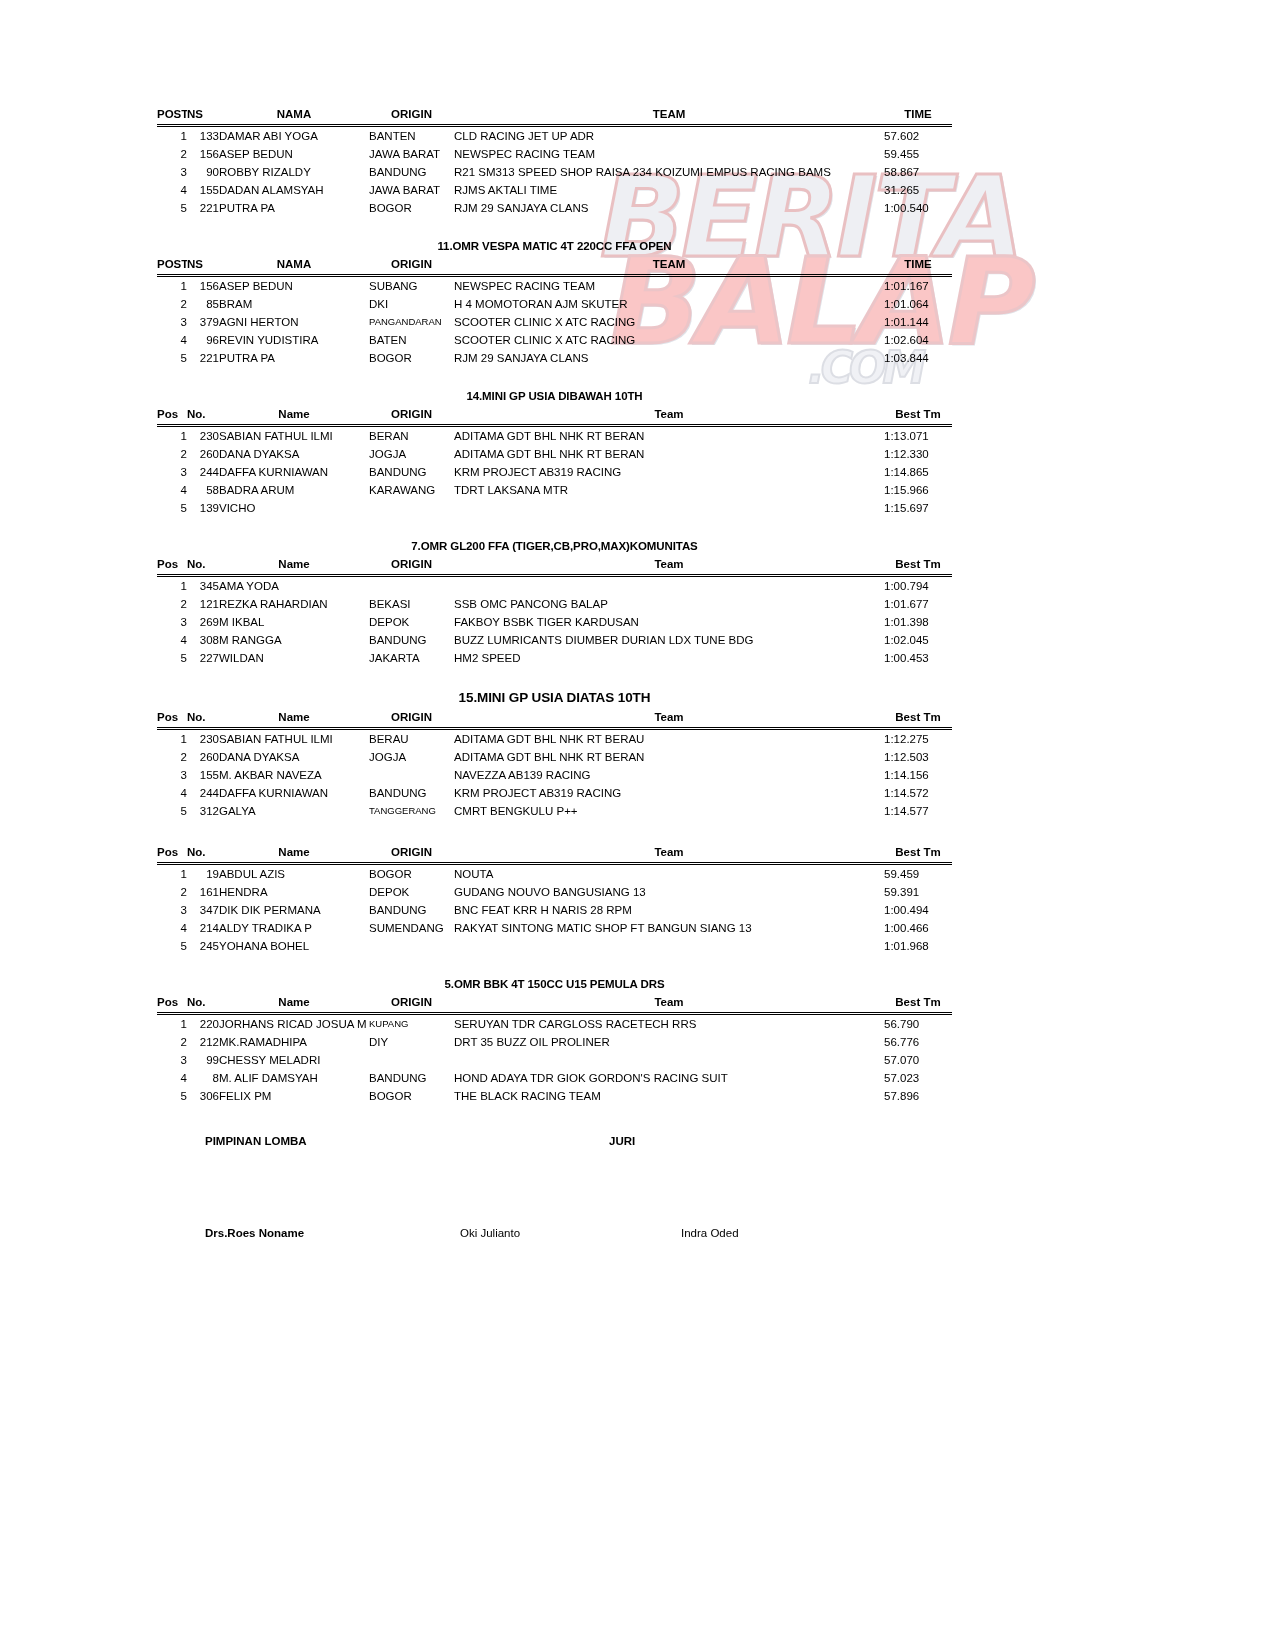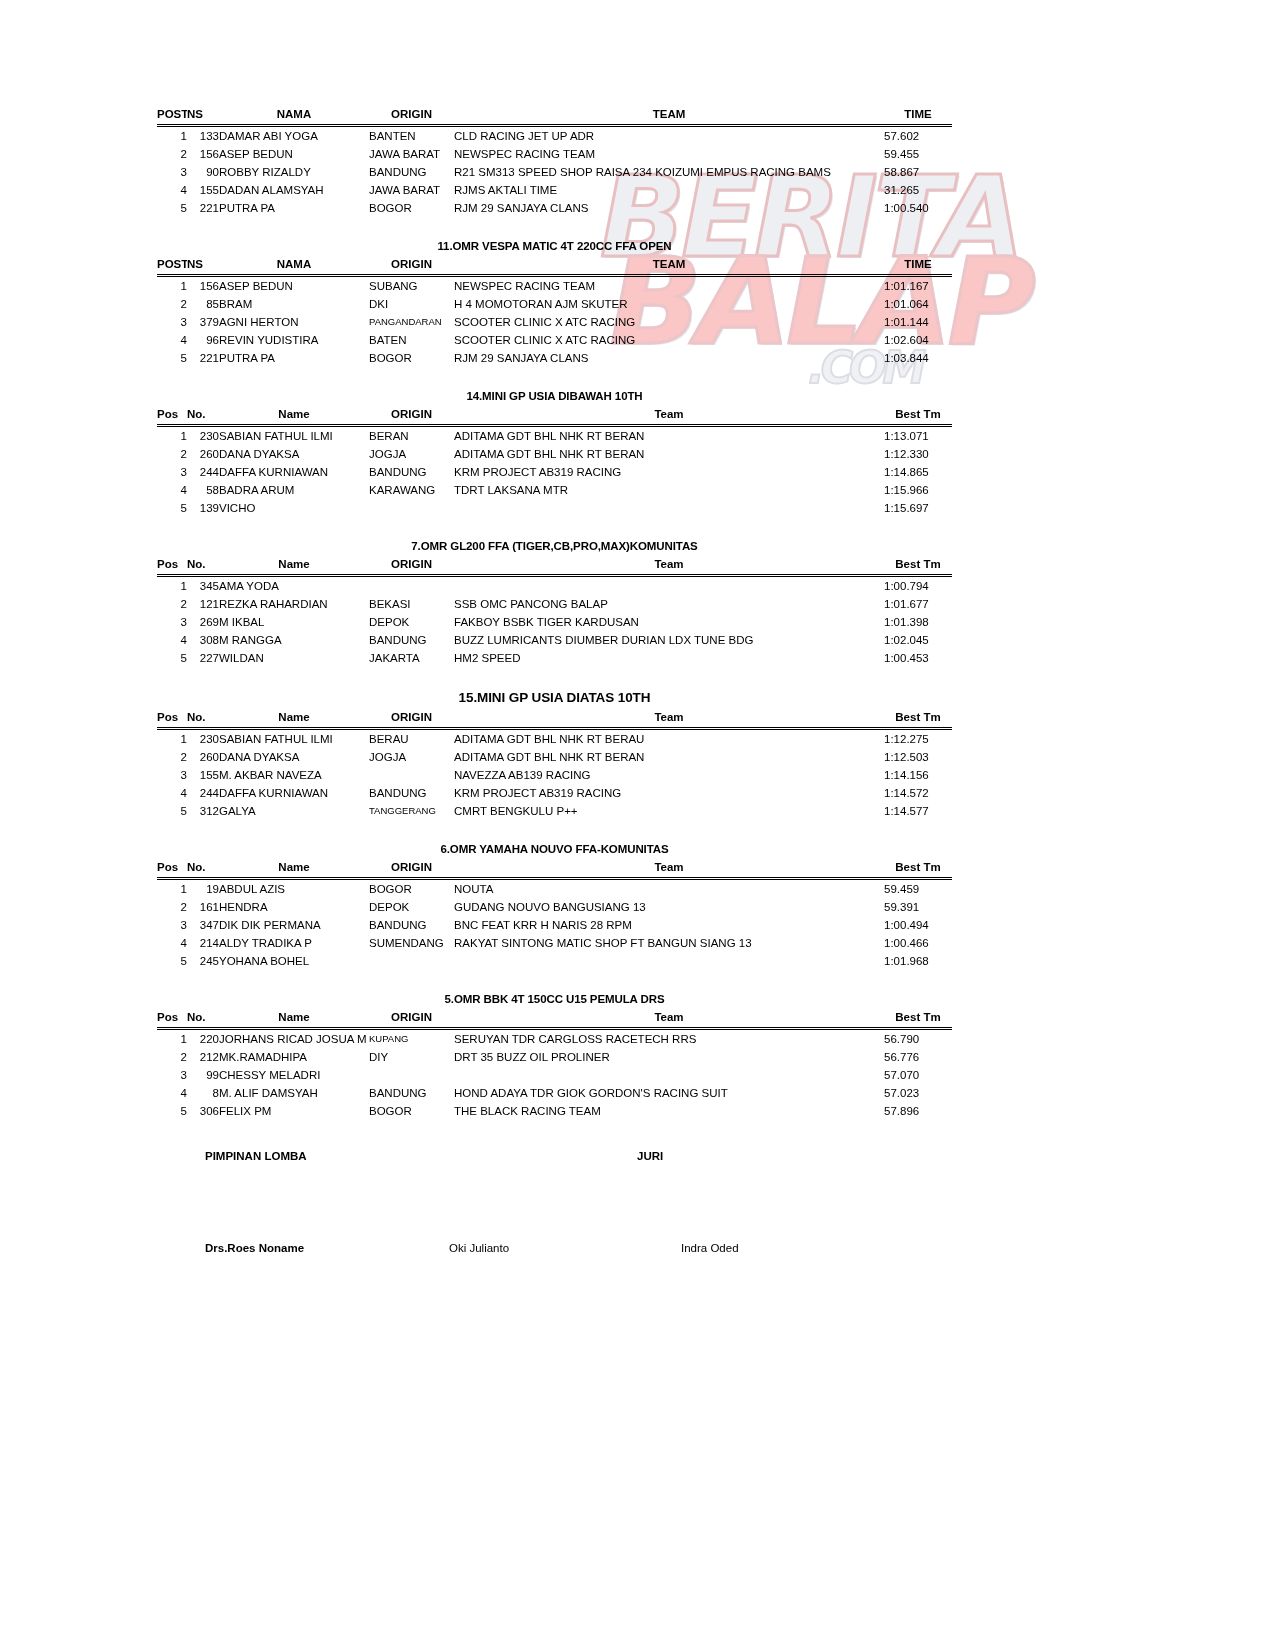--- a/index.html
+++ b/index.html
@@ -147,22 +147,22 @@
     width: 795px;
     height: 20px;
   }
   .footer-row span {
     position: absolute;
     font-size: 11.5px;
     white-space: nowrap;
   }
   .f-bold { font-weight: bold; text-align: center; }
   .f-left  { left: 48px; }
-  .f-mid   { left: 452px; margin-left: 28px; }
-  .f-mid2  { left: 292px; }
+  .f-mid   { left: 452px; }
+  .f-mid2  { left: 303px; }
   .f-right { left: 524px; }
 </style>
 </head>
 <body>
 
 <div id="watermark">
   <div class="wm-line wm1">BERITA</div>
   <div class="wm-line wm2">BALAP</div>
   <div class="wm-line wm3">.COM</div>
 </div>
@@ -493,21 +493,20 @@
                 <td class="name">GALYA</td>
                 <td class="orig small-orig">TANGGERANG</td>
                 <td class="team">CMRT BENGKULU P++</td>
                 <td class="time">1:14.577</td>
               </tr>
             </tbody>
           </table>
         </div>
         <div class="spacer-md"></div>
         <div class="block">
-          <div class="block-title">6.OMR YAMAHA NOUVO FFA-KOMUNITAS</div>
           <table class="results">
             <colgroup>
               <col class="c-pos">
               <col class="c-no">
               <col class="c-name">
               <col class="c-orig">
               <col class="c-team">
               <col class="c-time">
             </colgroup>
             <thead>

